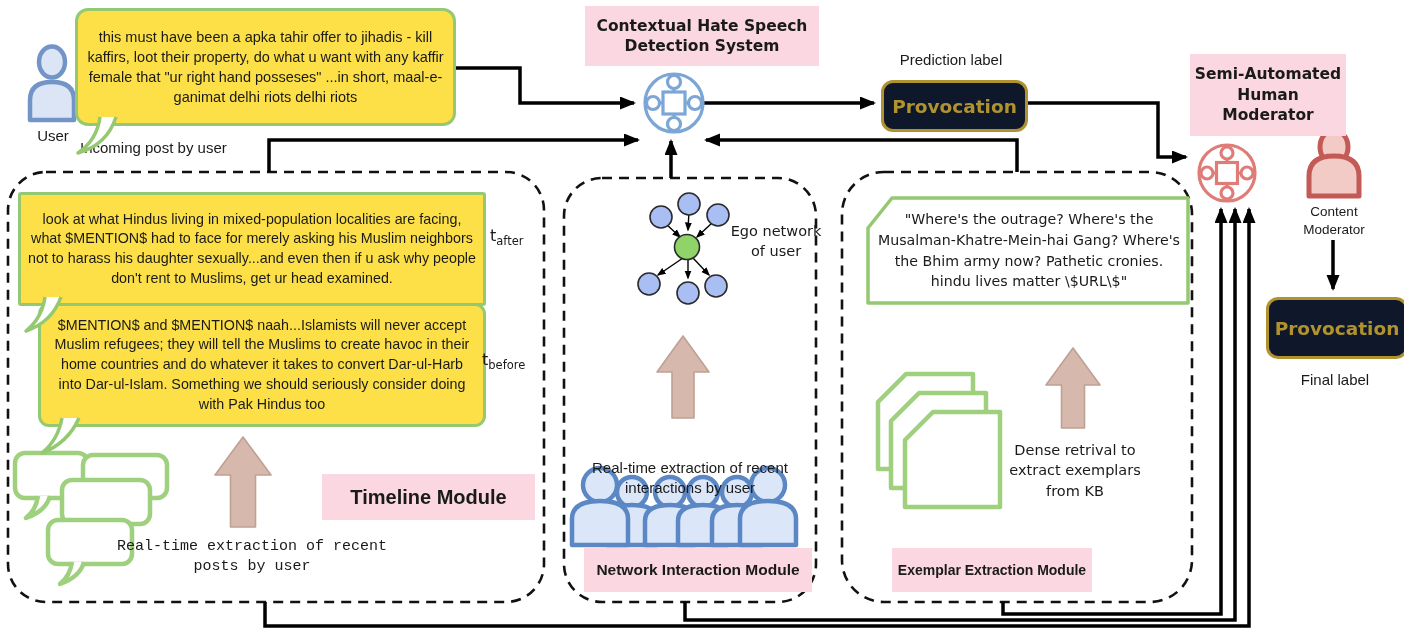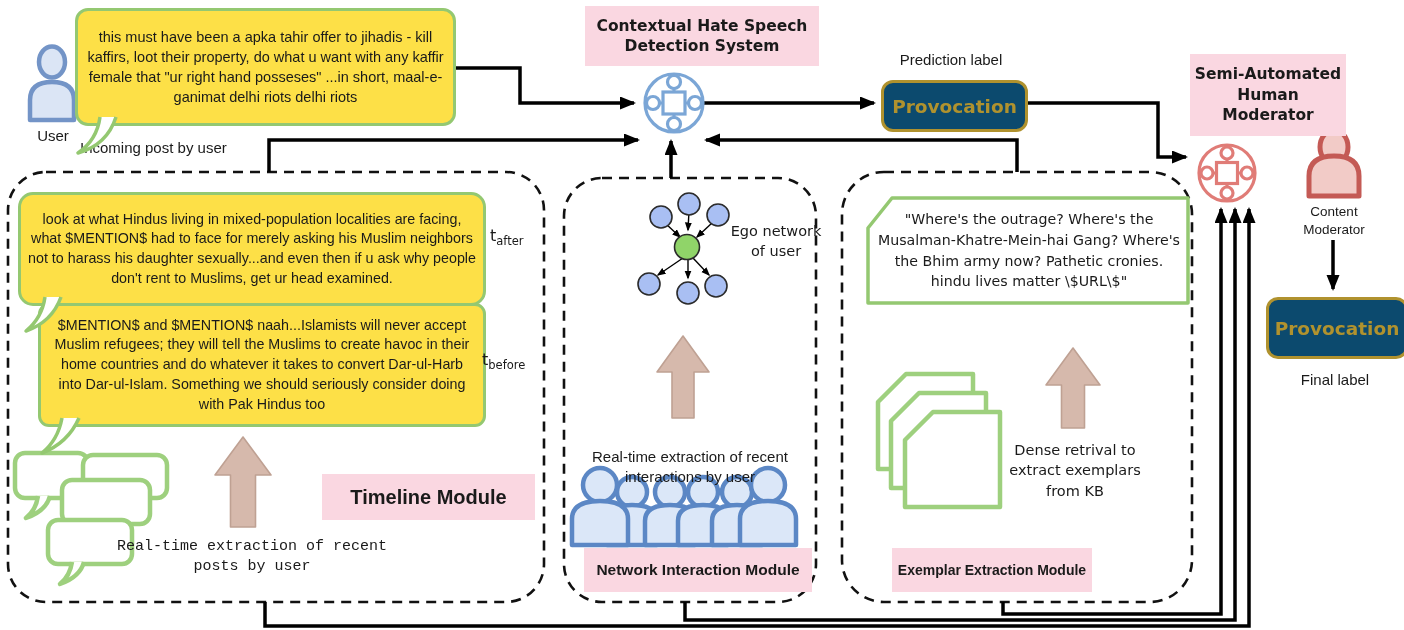--- a/index.html
+++ b/index.html
@@ -5,21 +5,21 @@
   html,body{margin:0;padding:0;background:#fff;}
   #canvas{position:relative;width:1404px;height:630px;background:#fff;overflow:hidden;
           font-family:"Liberation Sans",sans-serif;color:#1a1a1a;}
   svg.layer{position:absolute;left:0;top:0;pointer-events:none;}
   .abs{position:absolute;}
   .ctr{display:flex;align-items:center;justify-content:center;text-align:center;}
   .fv{font-family:"DejaVu Sans",sans-serif;}
   .bubble{background:#fde047;border:3.5px solid #94c871;border-radius:13px;z-index:2;}
   .bubble-txt{font-size:14.3px;line-height:1.38;}
   .pink{background:#fad7e1;font-weight:bold;z-index:2;}
-  .gold{background:#0c4a6e;border:3.5px solid #b0922e;border-radius:12px;color:#b0922e;
+  .gold{background:#0f172a;border:3.5px solid #b0922e;border-radius:12px;color:#b0922e;
         font-weight:bold;z-index:2;font-family:"DejaVu Sans",sans-serif;}
   .cap{font-size:15px;line-height:1.35;z-index:2;}
   .z2{z-index:2;}
 </style>
 </head>
 <body>
 
 <div id="canvas">
 
   <svg class="layer" width="1404" height="630" viewBox="0 0 1404 630" style="z-index:1">
@@ -165,37 +165,37 @@
 
   <div class="abs pink ctr fv" style="left:585px;top:6px;width:234px;height:60px;font-size:15.5px;line-height:1.3;">Contextual Hate Speech Detection System</div>
   <div class="abs cap z2" style="left:880px;top:50px;width:142px;text-align:center;">Prediction label</div>
   <div class="abs gold ctr" style="left:881px;top:80px;width:141px;height:46px;font-size:18.5px;">Provocation</div>
 
   <div class="abs pink ctr fv" style="left:1190px;top:54px;width:156px;height:82px;font-size:15.5px;line-height:1.35;">Semi-Automated Human Moderator</div>
   <div class="abs cap z2" style="left:1294px;top:203px;width:80px;text-align:center;font-size:13.5px;">Content Moderator</div>
   <div class="abs gold ctr" style="left:1266px;top:297px;width:136px;height:56px;font-size:18.5px;">Provocation</div>
   <div class="abs cap z2" style="left:1280px;top:370px;width:110px;text-align:center;">Final label</div>
 
-  <div class="abs bubble ctr" style="left:18px;top:192px;width:462px;height:108px;border-radius:15px;">
+  <div class="abs bubble ctr" style="left:18px;top:192px;width:462px;height:108px;border-radius:3px;">
     <div class="bubble-txt" style="width:448px;">look at what Hindus living in mixed-population localities are facing, what $MENTION$ had to face for merely asking his Muslim neighbors not to harass his daughter sexually...and even then if u ask why people don't rent to Muslims, get ur head examined.</div>
   </div>
   <div class="abs fv z2" style="left:490px;top:226px;font-size:16px;">
     <span>t</span><sub style="font-size:11.5px;">after</sub>
   </div>
   <div class="abs bubble ctr" style="left:38px;top:303px;width:442px;height:118px;border-radius:11px;">
     <div class="bubble-txt" style="width:424px;">$MENTION$ and $MENTION$ naah...Islamists will never accept Muslim refugees; they will tell the Muslims to create havoc in their home countries and do whatever it takes to convert Dar-ul-Harb into Dar-ul-Islam. Something we should seriously consider doing with Pak Hindus too</div>
   </div>
   <div class="abs fv z2" style="left:482px;top:350px;font-size:16px;">
     <span>t</span><sub style="font-size:11.5px;">before</sub>
   </div>
   <div class="abs pink ctr" style="left:322px;top:474px;width:213px;height:46px;font-size:20px;white-space:nowrap;">Timeline Module</div>
   <div class="abs cap z2" style="left:112px;top:537px;width:280px;text-align:center;font-family:Liberation Mono, monospace;">Real-time extraction of recent posts by user</div>
 
   <div class="abs fv z2" style="left:726px;top:222px;width:100px;text-align:center;font-size:14.5px;line-height:1.35;">Ego network of user</div>
-  <div class="abs cap z2" style="left:575px;top:447px;width:230px;text-align:center;">Real-time extraction of recent interactions by user</div>
+  <div class="abs cap z2" style="left:575px;top:458px;width:230px;text-align:center;">Real-time extraction of recent interactions by user</div>
   <div class="abs pink ctr" style="left:584px;top:548px;width:228px;height:44px;font-size:15.5px;white-space:nowrap;">Network Interaction Module</div>
 
   <div class="abs fv ctr z2" style="left:874px;top:200px;width:310px;height:101px;font-size:14.2px;line-height:1.45;">"Where's the outrage? Where's the Musalman-Khatre-Mein-hai Gang? Where's the Bhim army now? Pathetic cronies. hindu lives matter \$URL\$"</div>
   <div class="abs fv z2" style="left:997px;top:440px;width:156px;text-align:center;font-size:14.5px;line-height:1.4;">Dense retrival to extract exemplars from KB</div>
   <div class="abs pink ctr" style="left:892px;top:548px;width:200px;height:44px;font-size:14px;white-space:nowrap;">Exemplar Extraction Module</div>
 
   <svg class="layer" width="1404" height="630" viewBox="0 0 1404 630" style="z-index:3">
     <g fill="#fff" stroke="#94c871" stroke-width="3.5" stroke-linejoin="round">
       <path d="M100,117 Q97,140 78,153 Q107,145 116,117"></path>
       <path d="M45,297 Q42,318 26,331 Q52,322 61,297"></path>

